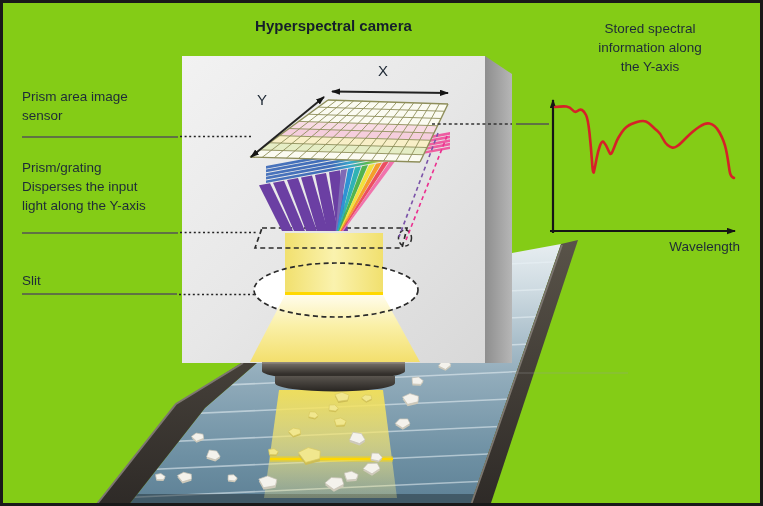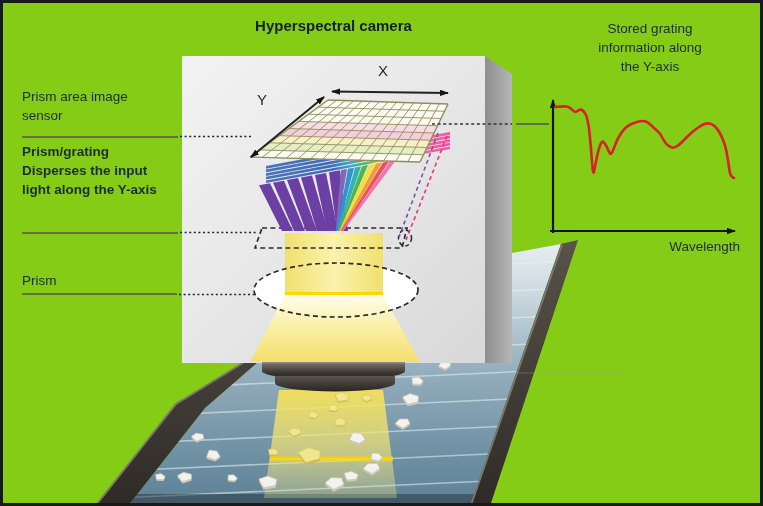--- a/index.html
+++ b/index.html
@@ -254,24 +254,24 @@
     <line x1="550" y1="231" x2="735" y2="231" stroke="#151515" stroke-width="2.2" marker-end="url(#ah)"></line>
     <path id="spectrum-curve" fill="none" stroke="#d62128" stroke-width="2.6" stroke-linecap="round" stroke-linejoin="round" d="M555 107 Q 563 106 566.5 106.5 Q 570 107 572.5 110.0 Q 575 113 577.5 111.0 Q 580 109 582.0 110.0 Q 584 111 586.0 115.0 Q 588 119 589.5 133.0 Q 591 147 592.0 161.5 Q 593 176 594.0 171.5 Q 595 167 596.5 159.0 Q 598 151 600.0 145.5 Q 602 140 604.0 142.5 Q 606 145 607.5 148.5 Q 609 152 610.0 153.5 Q 611 155 612.5 151.5 Q 614 148 615.5 144.0 Q 617 140 618.5 137.5 Q 620 135 622.0 132.0 Q 624 129 626.5 127.0 Q 629 125 631.5 124.0 Q 634 123 637.0 122.0 Q 640 121 643.0 121.0 Q 646 121 648.5 123.0 Q 651 125 653.0 127.0 Q 655 129 657.5 131.0 Q 660 133 662.5 138.0 Q 665 143 667.5 145.0 Q 670 147 672.0 147.5 Q 674 148 676.5 146.5 Q 679 145 681.5 142.5 Q 684 140 687.0 137.0 Q 690 134 693.0 131.5 Q 696 129 699.0 127.0 Q 702 125 704.5 124.0 Q 707 123 709.5 123.5 Q 712 124 714.5 126.0 Q 717 128 719.5 132.5 Q 722 137 723.5 141.0 Q 725 145 726.0 149.5 Q 727 154 728.0 160.5 Q 729 167 729.5 170.5 Q 730 174 731.0 175.5 Q 732 177 733.0 177.5 L 734 178"></path>
   </g>
 
   <rect x="1.5" y="1.5" width="760" height="503" fill="none" stroke="#191919" stroke-width="3"></rect>
 </svg>
 
 <div class="txt title" style="left:182px;top:16px;width:303px;">Hyperspectral camera</div>
 <div class="txt" style="left:22px;top:87px;width:170px;">Prism area image
 sensor</div>
-<div class="txt" style="left:22px;top:142px;width:175px;font-weight:bold;">Prism/grating
+<div class="txt" style="left:22px;top:158px;width:175px;">Prism/grating
 Disperses the input
 light along the Y-axis</div>
-<div class="txt" style="left:22px;top:271px;width:120px;">Prism</div>
-<div class="txt caption" style="left:566px;top:19px;width:168px;">Stored grating
+<div class="txt" style="left:22px;top:271px;width:120px;">Slit</div>
+<div class="txt caption" style="left:566px;top:19px;width:168px;">Stored spectral
 information along
 the Y-axis</div>
 <div class="txt wavelength" style="left:575px;top:237px;width:165px;">Wavelength</div>
 <div class="txt axisletter" style="left:378px;top:61px;">X</div>
 <div class="txt axisletter" style="left:257px;top:90px;">Y</div>
 
 </div>
 
 </body></html>

